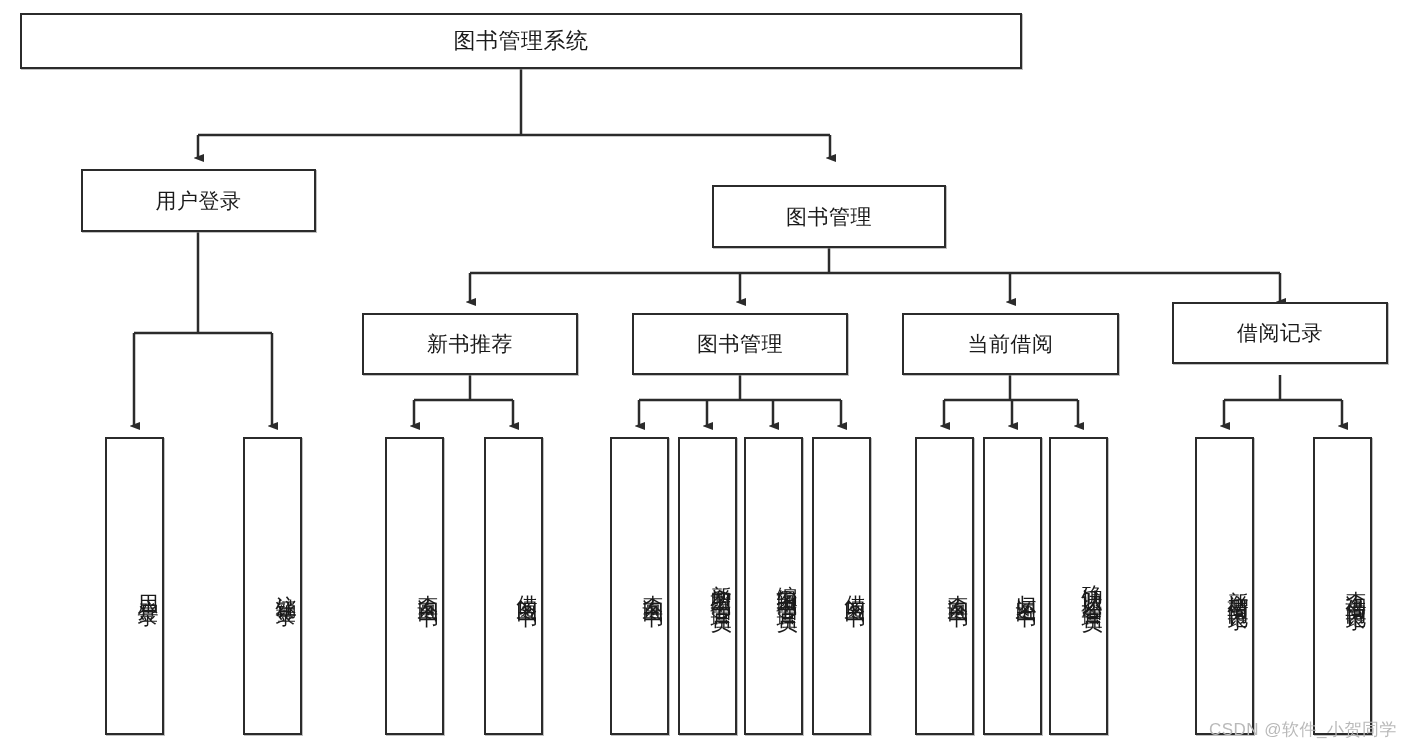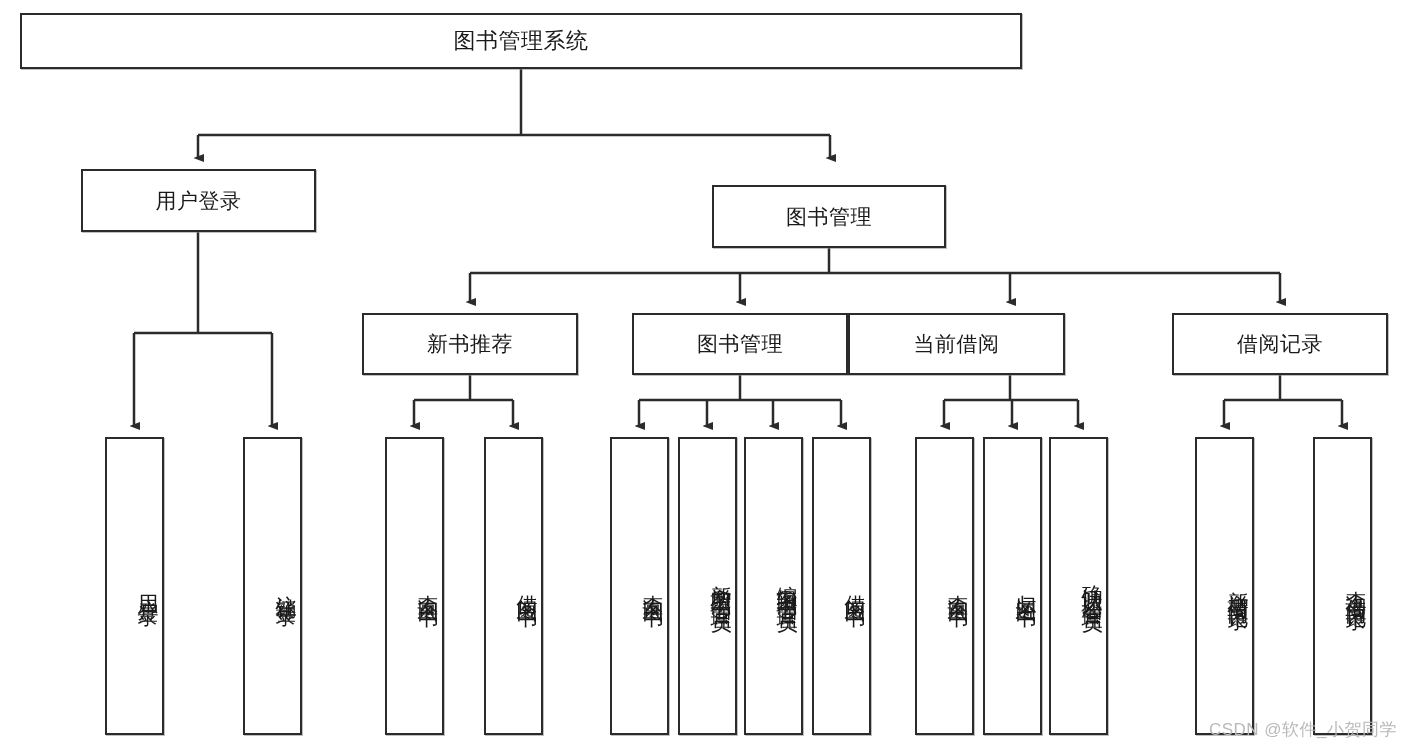--- a/index.html
+++ b/index.html
@@ -133,24 +133,24 @@
   <div class="node h" style="left:712px; top:185px; width:234px; height:63px;">
     <span>图书管理</span>
   </div>
 
   <div class="node h" style="left:362px; top:313px; width:216px; height:62px;">
     <span>新书推荐</span>
   </div>
   <div class="node h" style="left:632px; top:313px; width:216px; height:62px;">
     <span>图书管理</span>
   </div>
-  <div class="node h" style="left:848px; top:313px; width:217px; height:62px;">
+  <div class="node h" style="left:902px; top:313px; width:217px; height:62px;">
     <span>当前借阅</span>
   </div>
-  <div class="node h" style="left:1172px; top:313px; width:216px; height:62px;">
+  <div class="node h" style="left:1172px; top:302px; width:216px; height:62px;">
     <span>借阅记录</span>
   </div>
 
   <div class="node v" style="left:105px; top:437px; width:59px; height:298px;">
     <span class="vlabel">用户登录</span>
   </div>
   <div class="node v" style="left:243px; top:437px; width:59px; height:298px;">
     <span class="vlabel">注销登录</span>
   </div>
   <div class="node v" style="left:385px; top:437px; width:59px; height:298px;">

